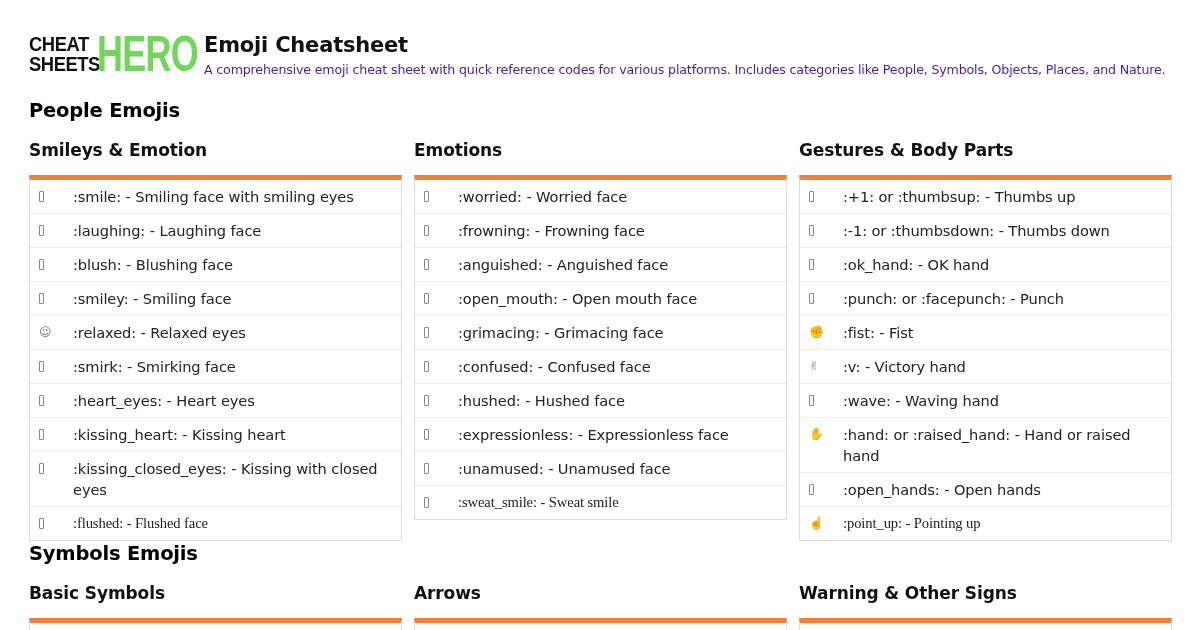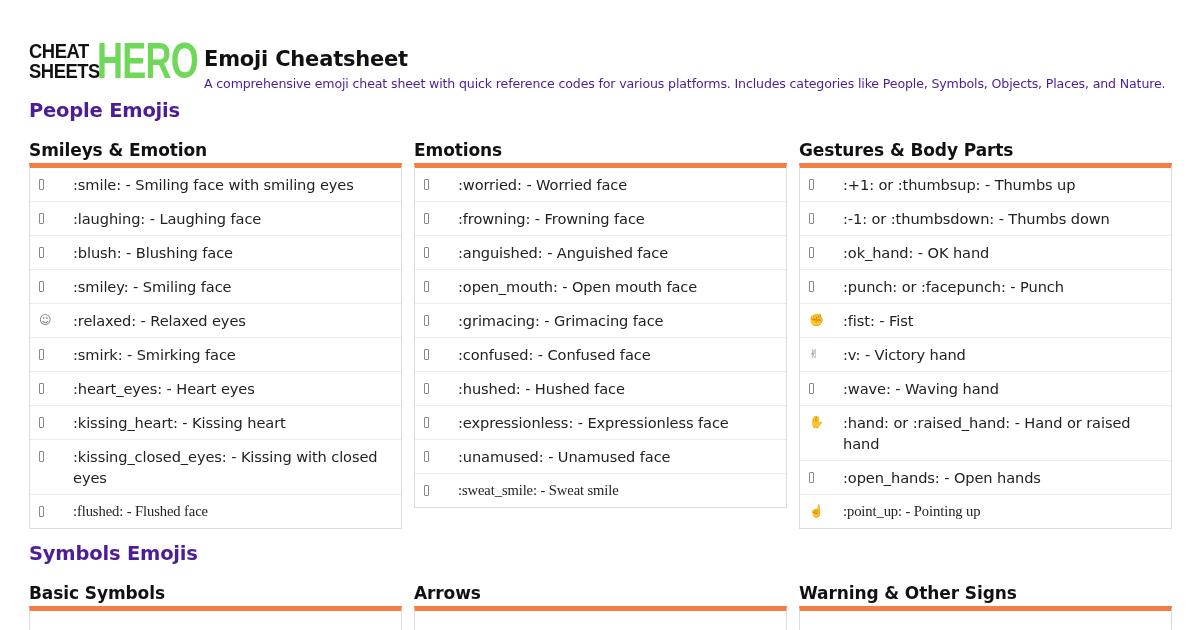--- a/index.html
+++ b/index.html
@@ -20,34 +20,34 @@
       font-size: 20px; line-height: 20px; letter-spacing: -0.5px;
       color: #111; transform: scaleX(0.92); transform-origin: left center;
       width: 70px;
     }
     .logo-right {
       font-family: "Liberation Sans", sans-serif; font-weight: 700;
       font-size: 50px; line-height: 46px; color: #6fd858;
       transform: scaleX(0.72); transform-origin: left center;
       letter-spacing: -1px; margin-left: -2px; width: 90px;
     }
-    .header-text { margin-left: 17px; margin-top: 16px; }
+    .header-text { margin-left: 17px; margin-top: 2px; }
     .page-title { font-size: 21px; font-weight: bold; color: #111; line-height: 26px; letter-spacing: -0.2px; }
     .page-desc { font-size: 12.6px; color: #4c1d95; margin-top: 4px; line-height: 16px; white-space: nowrap; letter-spacing: -0.15px; }
 
     
     .section-title {
       position: absolute; left: 29px;
-      font-size: 19.5px; font-weight: bold; color: #4c1d95; letter-spacing: -0.2px;
+      font-size: 19.5px; font-weight: bold; color: #000000; letter-spacing: -0.2px;
     }
     .columns { position: absolute; left: 29px; width: 1143px; display: flex; gap: 12px; }
     .col { width: 373px; }
     .col-title { font-size: 17px; color: #111; height: 22px; line-height: 22px; letter-spacing: -0.1px; }
     .card {
-      margin-top: 2px;
+      margin-top: 14px;
       border-top: 5px solid #f47d44;
       border-left: 1px solid #dcdcdc;
       border-right: 1px solid #dcdcdc;
       border-bottom: 1px solid #dcdcdc;
     }
     .row {
       display: flex; align-items: flex-start;
       padding: 6px 0 6px 0;
       border-bottom: 1px solid #ececec;
       min-height: 33px;

